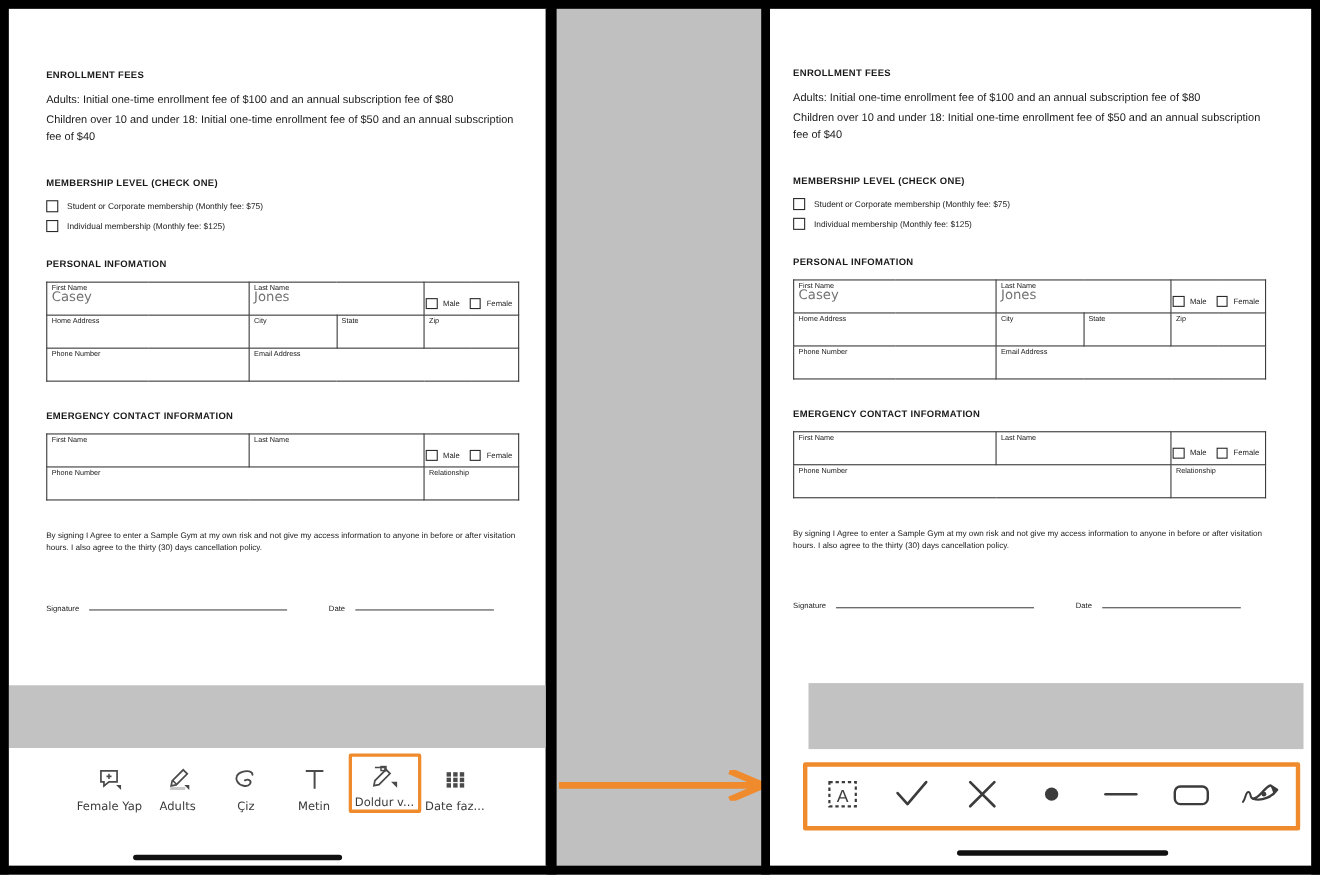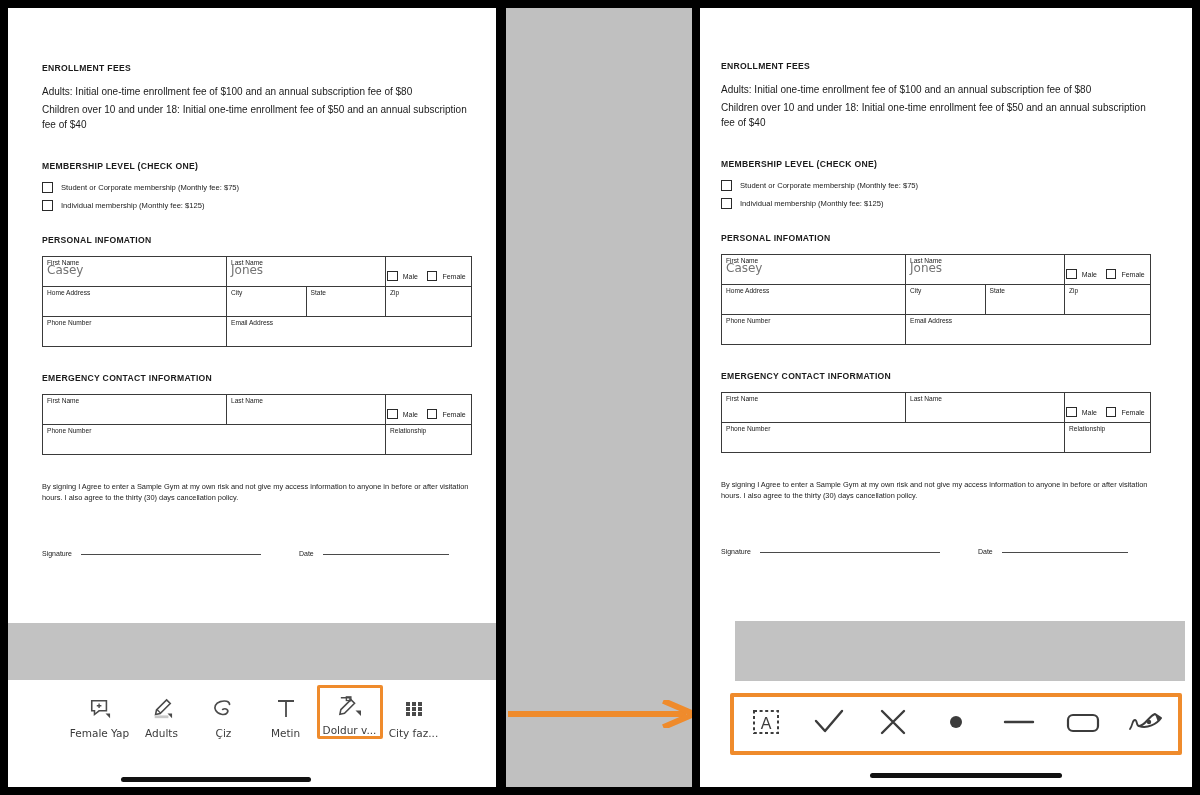--- a/index.html
+++ b/index.html
@@ -315,21 +315,21 @@
                 <rect x="15" y="4" width="4" height="4"></rect>
               <rect x="3" y="9" width="4" height="4"></rect>
                 <rect x="9" y="9" width="4" height="4"></rect>
                 <rect x="15" y="9" width="4" height="4"></rect>
               <rect x="3" y="14" width="4" height="4"></rect>
                 <rect x="9" y="14" width="4" height="4"></rect>
                 <rect x="15" y="14" width="4" height="4"></rect>
             </g>
           </svg>
         </span>
-        <span class="tlabel">City faz...</span>
+        <span class="tlabel">Date faz...</span>
       </div>
     </div>
 
     <div class="home-ind"></div>
   </div>
 
   <div class="panel panel-right">
     <div class="doc">
       <div class="doc-inner">
 

